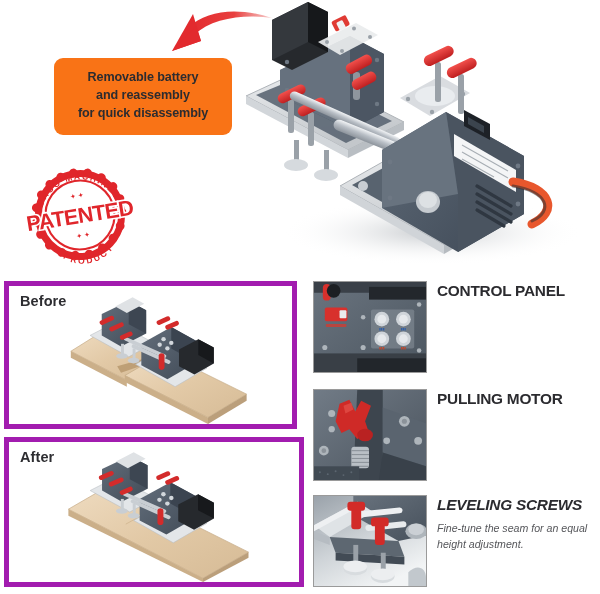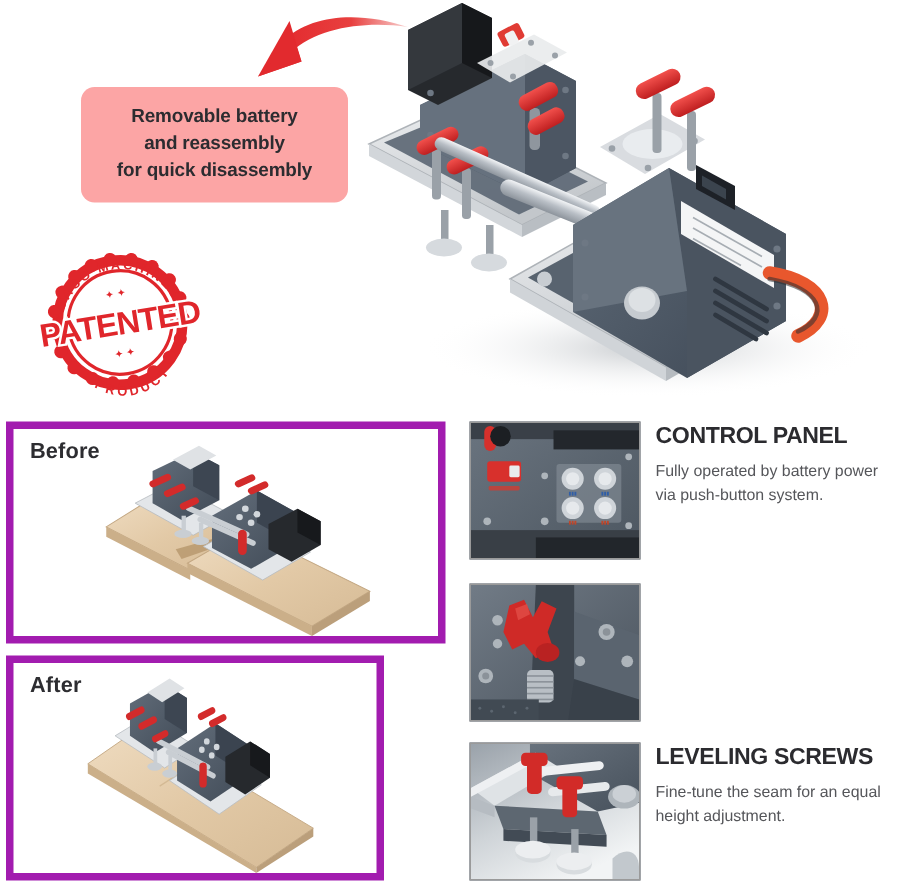--- a/index.html
+++ b/index.html
@@ -10,21 +10,21 @@
     overflow:hidden;
     position:relative;
     -webkit-font-smoothing:antialiased;
   }
 
   
   .hero{position:absolute;left:0;top:0;width:600px;height:272px;}
 
   .callout{
     position:absolute;left:54px;top:58px;width:166px;
-    background:#fca5a5;border-radius:9px;
+    background:#f97316;border-radius:9px;
     padding:11px 6px 12px 6px;
     text-align:center;
     font-size:12.6px;font-weight:bold;color:#2c2c30;
     line-height:1.42;letter-spacing:-0.1px;
   }
   .callout div{white-space:nowrap;}
 
   
   .arrow{position:absolute;left:160px;top:2px;width:112px;height:62px;}
 
@@ -32,39 +32,39 @@
   .stamp{position:absolute;left:22px;top:166px;width:116px;height:98px;}
 
   
   .prod{position:absolute;left:232px;top:0px;width:368px;height:272px;}
 
   
   .panel{
     position:absolute;border:5px solid #a21caf;background:#fff;box-sizing:border-box;
   }
   .panel-before{left:4px;top:281px;width:293px;height:148px;}
-  .panel-after{left:4px;top:437px;width:252px;height:150px;}
+  .panel-after{left:4px;top:437px;width:300px;height:150px;}
   .panel-label{
     position:absolute;left:11px;top:7px;
     font-size:14.5px;font-weight:bold;color:#2d2d31;letter-spacing:0.1px;
   }
   .slab-scene{position:absolute;left:0;top:0;width:100%;height:100%;}
 
   
   .photo{position:absolute;left:313px;width:114px;height:92px;
          border:1px solid #9a9a9a;box-sizing:border-box;overflow:hidden;background:#55616e;}
   .photo-control{top:281px;}
   .photo-motor{top:389px;}
   .photo-screws{top:495px;}
 
   
   .textblock{position:absolute;left:437px;width:156px;}
   .tb-1{top:283px;}
   .tb-2{top:391px;}
-  .tb-3{top:497px;}
+  .tb-3{top:497px;font-style:italic;}
   .tb-title{
     font-size:15.4px;font-weight:bold;color:#2b2b2f;
     letter-spacing:-0.25px;line-height:1.1;margin:0 0 7px 0;
     white-space:nowrap;
   }
   .tb-body{
     font-size:10.6px;color:#55565a;line-height:1.5;margin:0;
   }
   .tb-body.just{text-align:justify;}
 
@@ -606,22 +606,22 @@
     </g>
 
     <ellipse cx="104" cy="36" rx="11" ry="8" fill="#aeb5bb"></ellipse>
     <ellipse cx="104" cy="34" rx="8" ry="6" fill="#cbd0d5"></ellipse>
     <path d="M96 78 C 104 70, 114 72, 114 84 L114 92 L96 92 Z" fill="#c2c8cd"></path>
   </svg>
 </div>
 
 <div class="textblock tb-1">
   <p class="tb-title">CONTROL PANEL</p>
-  <p class="tb-body">Fully operated by battery power via push-button system.</p>
 </div>
 
 <div class="textblock tb-2">
+  <p class="tb-title">PULLING MOTOR</p>
 </div>
 
 <div class="textblock tb-3">
   <p class="tb-title">LEVELING SCREWS</p>
   <p class="tb-body">Fine-tune the seam for an equal height adjustment.</p>
 </div>
 
 </body></html>

